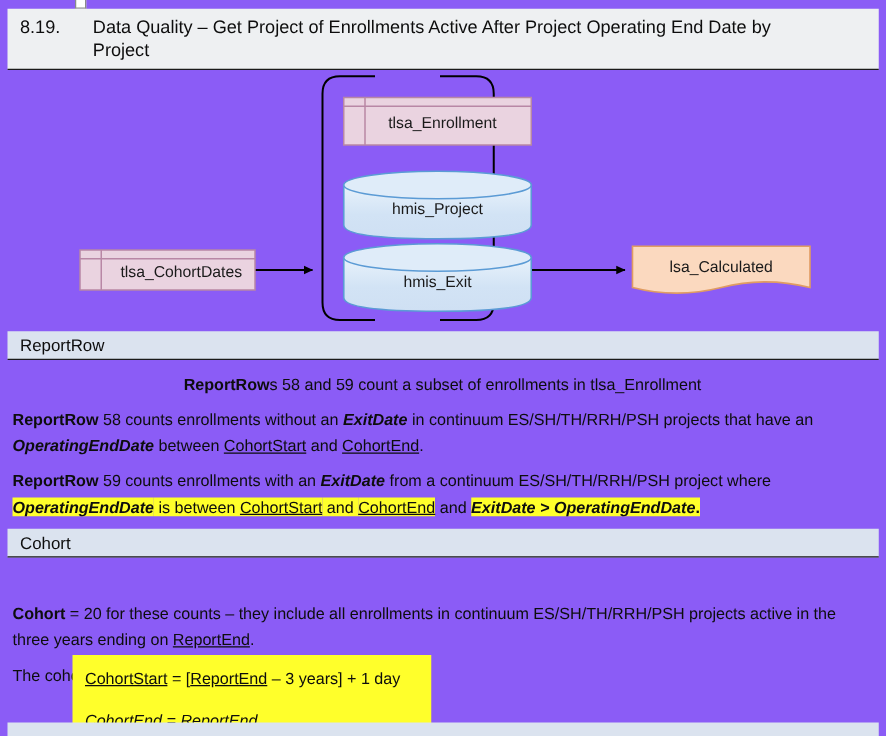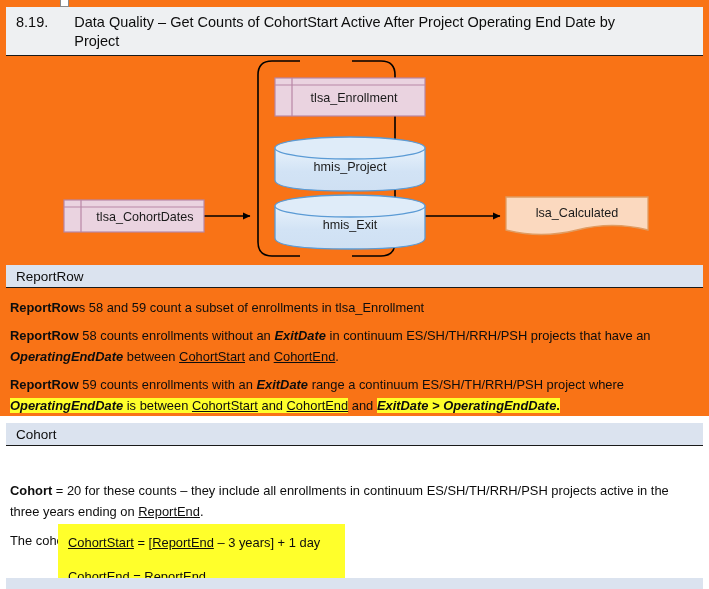--- a/index.html
+++ b/index.html
@@ -7,22 +7,22 @@
   html, body {
     margin: 0; padding: 0;
     width: 709px; height: 589px;
     background: #ffffff;
     font-family: "Liberation Sans", sans-serif;
     overflow: hidden;
   }
   #page {
     position: relative;
     width: 709px;
-    height: 416px;
-    background: #f97316;
+    height: 589px;
+    background: #8b5cf6;
   }
 
   
   .anchor-marker {
     position: absolute;
     left: 60px; top: 0px;
     width: 9px; height: 7px;
     border: 1px solid #8a8a8a;
     border-top: none;
     background: #ffffff;
@@ -101,40 +101,40 @@
     position: absolute;
     left: 58px;
     width: 287px;
     background: #ffff2b;
     font-size: 12.9px;
     color: #0d0d0d;
     line-height: 21px;
     padding: 8px 10px 10px 10px;
   }
   .indent-block .line { margin-bottom: 13px; }
-  .indent-block .line:last-child { margin-bottom: 0; }
+  .indent-block .line:last-child { margin-bottom: 0; font-style: italic; }
 
   .bottom-band {
     position: absolute;
     left: 6px;
     width: 697px;
     height: 12px;
     background: #dbe3ef;
   }
 </style>
 </head>
 <body>
 
 <div id="page">
 
   <div class="anchor-marker"></div>
 
   <div class="title-band">
     <span class="title-num">8.19.</span>
-    <span class="title-text">Data Quality – Get Counts of CohortStart Active After Project Operating End Date by Project</span>
+    <span class="title-text">Data Quality – Get Project of Enrollments Active After Project Operating End Date by Project</span>
   </div>
 
   <div class="diagram">
     <svg width="709" height="200" viewBox="0 0 709 200" xmlns="http://www.w3.org/2000/svg">
       <defs>
         <marker id="arrowhead" markerWidth="8" markerHeight="8" refX="7" refY="4" orient="auto" markerUnits="userSpaceOnUse">
           <path d="M0,0.6 L7.5,4 L0,7.4 Z" fill="#000000"></path>
         </marker>
         <linearGradient id="cylGrad" x1="0" y1="0" x2="0" y2="1">
           <stop offset="0%" stop-color="#e8f2fb"></stop>
@@ -184,30 +184,30 @@
 
       <g>
         <path d="M506,139 L648,139 L648,172 Q612,163 577,172 Q541,181 506,172 Z" fill="#fbd9bf" stroke="#e09c62" stroke-width="1.3"></path>
         <text class="shape-label" x="577" y="156">lsa_Calculated</text>
       </g>
     </svg>
   </div>
 
   <div class="sec-head" style="top:265px;">ReportRow</div>
 
-  <div class="para" style="top:297px;">
+  <div class="para" style="top:297px;text-align:center;">
     <b>ReportRow</b><span>s 58 and 59 count a subset of enrollments in tlsa_Enrollment</span>
   </div>
 
   <div class="para" style="top:325px;">
     <b>ReportRow</b><span> 58 counts enrollments without an </span><i>ExitDate</i><span> in continuum ES/SH/TH/RRH/PSH projects that have an </span><i>OperatingEndDate</i><span> between </span><span class="u">CohortStart</span><span> and </span><span class="u">CohortEnd</span><span>.</span>
   </div>
 
   <div class="para" style="top:374px;">
-    <b>ReportRow</b><span> 59 counts enrollments with an </span><i>ExitDate</i><span> range a continuum ES/SH/TH/RRH/PSH project where </span><i class="hl">OperatingEndDate</i><span class="hl"> is between </span><span class="hl u">CohortStart</span><span class="hl"> and </span><span class="hl u">CohortEnd</span><span> and </span><i class="hl">ExitDate &gt; OperatingEndDate</i><b class="hl">.</b>
+    <b>ReportRow</b><span> 59 counts enrollments with an </span><i>ExitDate</i><span> from a continuum ES/SH/TH/RRH/PSH project where </span><i class="hl">OperatingEndDate</i><span class="hl"> is between </span><span class="hl u">CohortStart</span><span class="hl"> and </span><span class="hl u">CohortEnd</span><span> and </span><i class="hl">ExitDate &gt; OperatingEndDate</i><b class="hl">.</b>
   </div>
 
   <div class="sec-head" style="top:423px;">Cohort</div>
 
   <div class="para" style="top:480px;">
     <b>Cohort</b><span> = 20 for these counts – they include all enrollments in continuum ES/SH/TH/RRH/PSH projects active in the three years ending on </span><span class="u">ReportEnd</span><span>.</span>
   </div>
 
   <div class="para" style="top:530px;">
     <span>The cohort date range is:</span>

